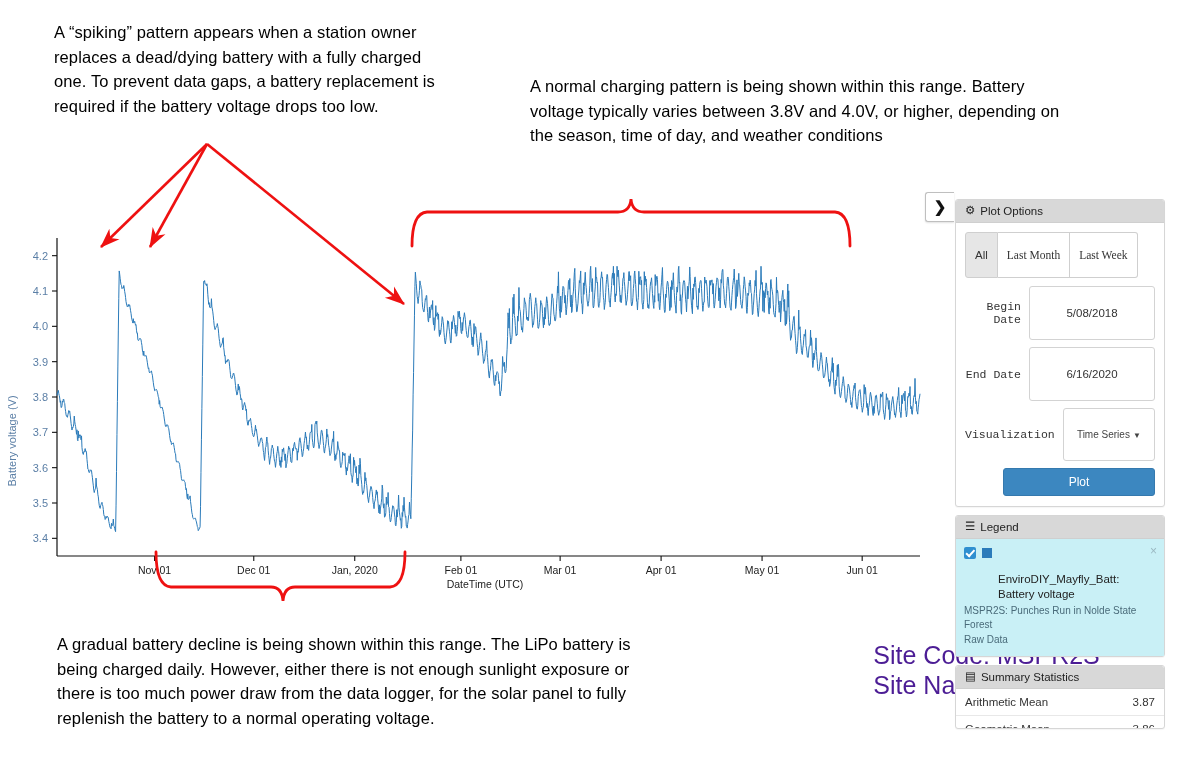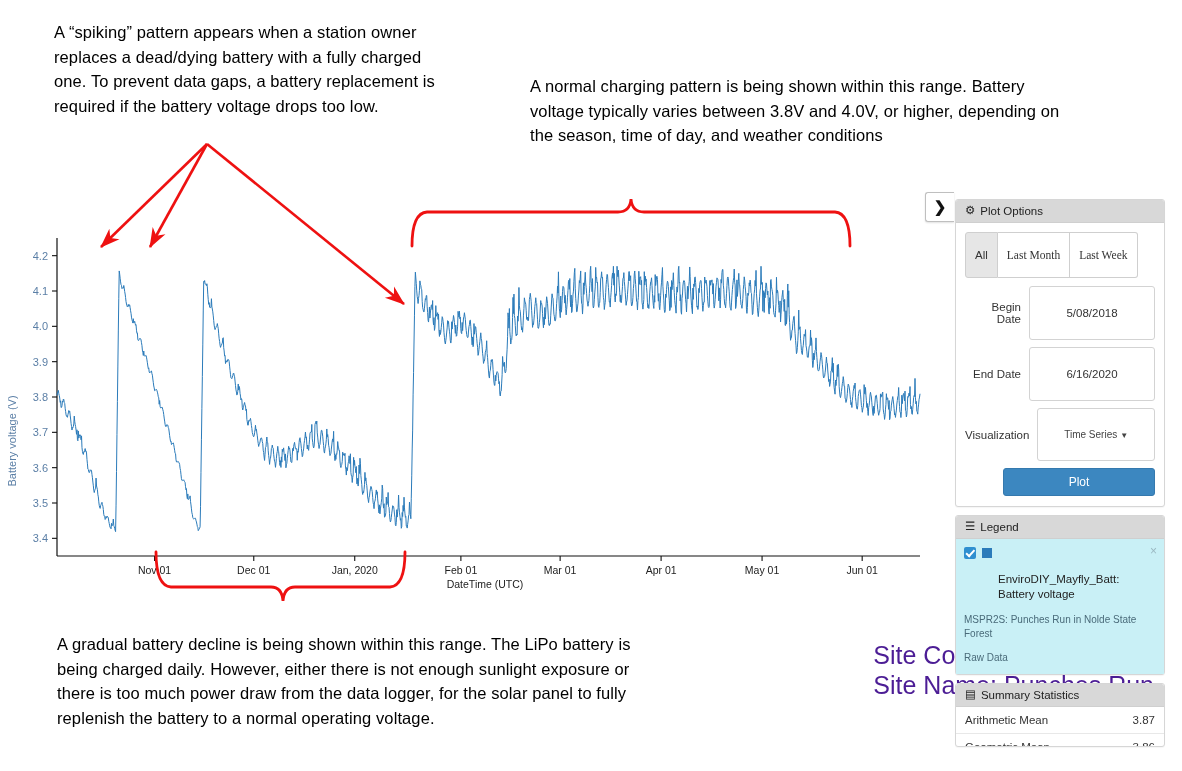--- a/index.html
+++ b/index.html
@@ -65,21 +65,21 @@
     flex:0 0 auto; border:1px solid #cfcfcf; background:#fff;
     font-size:11.5px; color:#333; padding:16px 9px; text-align:center;
     font-family:"Liberation Sans",sans-serif;
   }
   .seg-btn:first-child{ border-radius:3px 0 0 3px; }
   .seg-btn:last-child{ border-radius:0 3px 3px 0; }
   .seg-btn + .seg-btn{ border-left:none;font-family:Liberation Serif, serif; }
   .seg-btn.active{ background:#e6e6e6; }
 
   .form-row{ display:flex; align-items:center; margin-bottom:7px; }
-  .form-label{ flex:1; text-align:right; padding-right:8px; font-size:11.5px; color:#333; }
+  .form-label{ flex:1; text-align:right; padding-right:8px; font-size:11.5px; color:#333;font-family:Liberation Mono, monospace; }
   .form-ctl{
     width:118px; border:1px solid #d3d3d3; border-radius:3px; background:#fff;
     font-size:11.5px; color:#333; text-align:center; padding:20px 3px;
   }
   .form-ctl.select{ font-size:10px; color:#444; }
   .caret{ display:inline-block; margin-left:3px; font-size:8px; }
 
   .plot-btn{
     margin-left:auto; display:block; width:118px;
     background:#3c87c0; color:#fff; border:1px solid #3579ae; border-radius:3px;
@@ -91,21 +91,21 @@
   .lg-check{
     width:12px;height:12px;background:#2f8fd0;border-radius:2px;flex:0 0 auto;margin-top:1px;
     position:relative;
   }
   .lg-check:after{
     content:"";position:absolute;left:3.5px;top:1px;width:3px;height:6.5px;
     border:solid #fff;border-width:0 2px 2px 0;transform:rotate(42deg);
   }
   .lg-swatch{ width:10px;height:10px;background:#2b7bba;flex:0 0 auto;margin-top:2px;}
   .lg-title{ font-size:11.5px; color:#222; line-height:15px;margin-top:26px; }
-  .lg-sub{ font-size:10px; color:#4a6b7a; line-height:13.5px; margin-top:11px;}
+  .lg-sub{ font-size:10px; color:#4a6b7a; line-height:13.5px; margin-top:2px;}
   .lg-x{ position:absolute; right:7px; top:5px; color:#9bb9c2; font-size:12px; }
 
   .stat-row{
     display:flex; justify-content:space-between; align-items:center;
     padding:7px 9px; font-size:11.5px; color:#333; border-bottom:1px solid #e8e8e8;
   }
   .stat-row:last-child{ border-bottom:none; }
   #stats-panel{ max-height:62px; overflow:hidden; }
 </style>
 </head>

